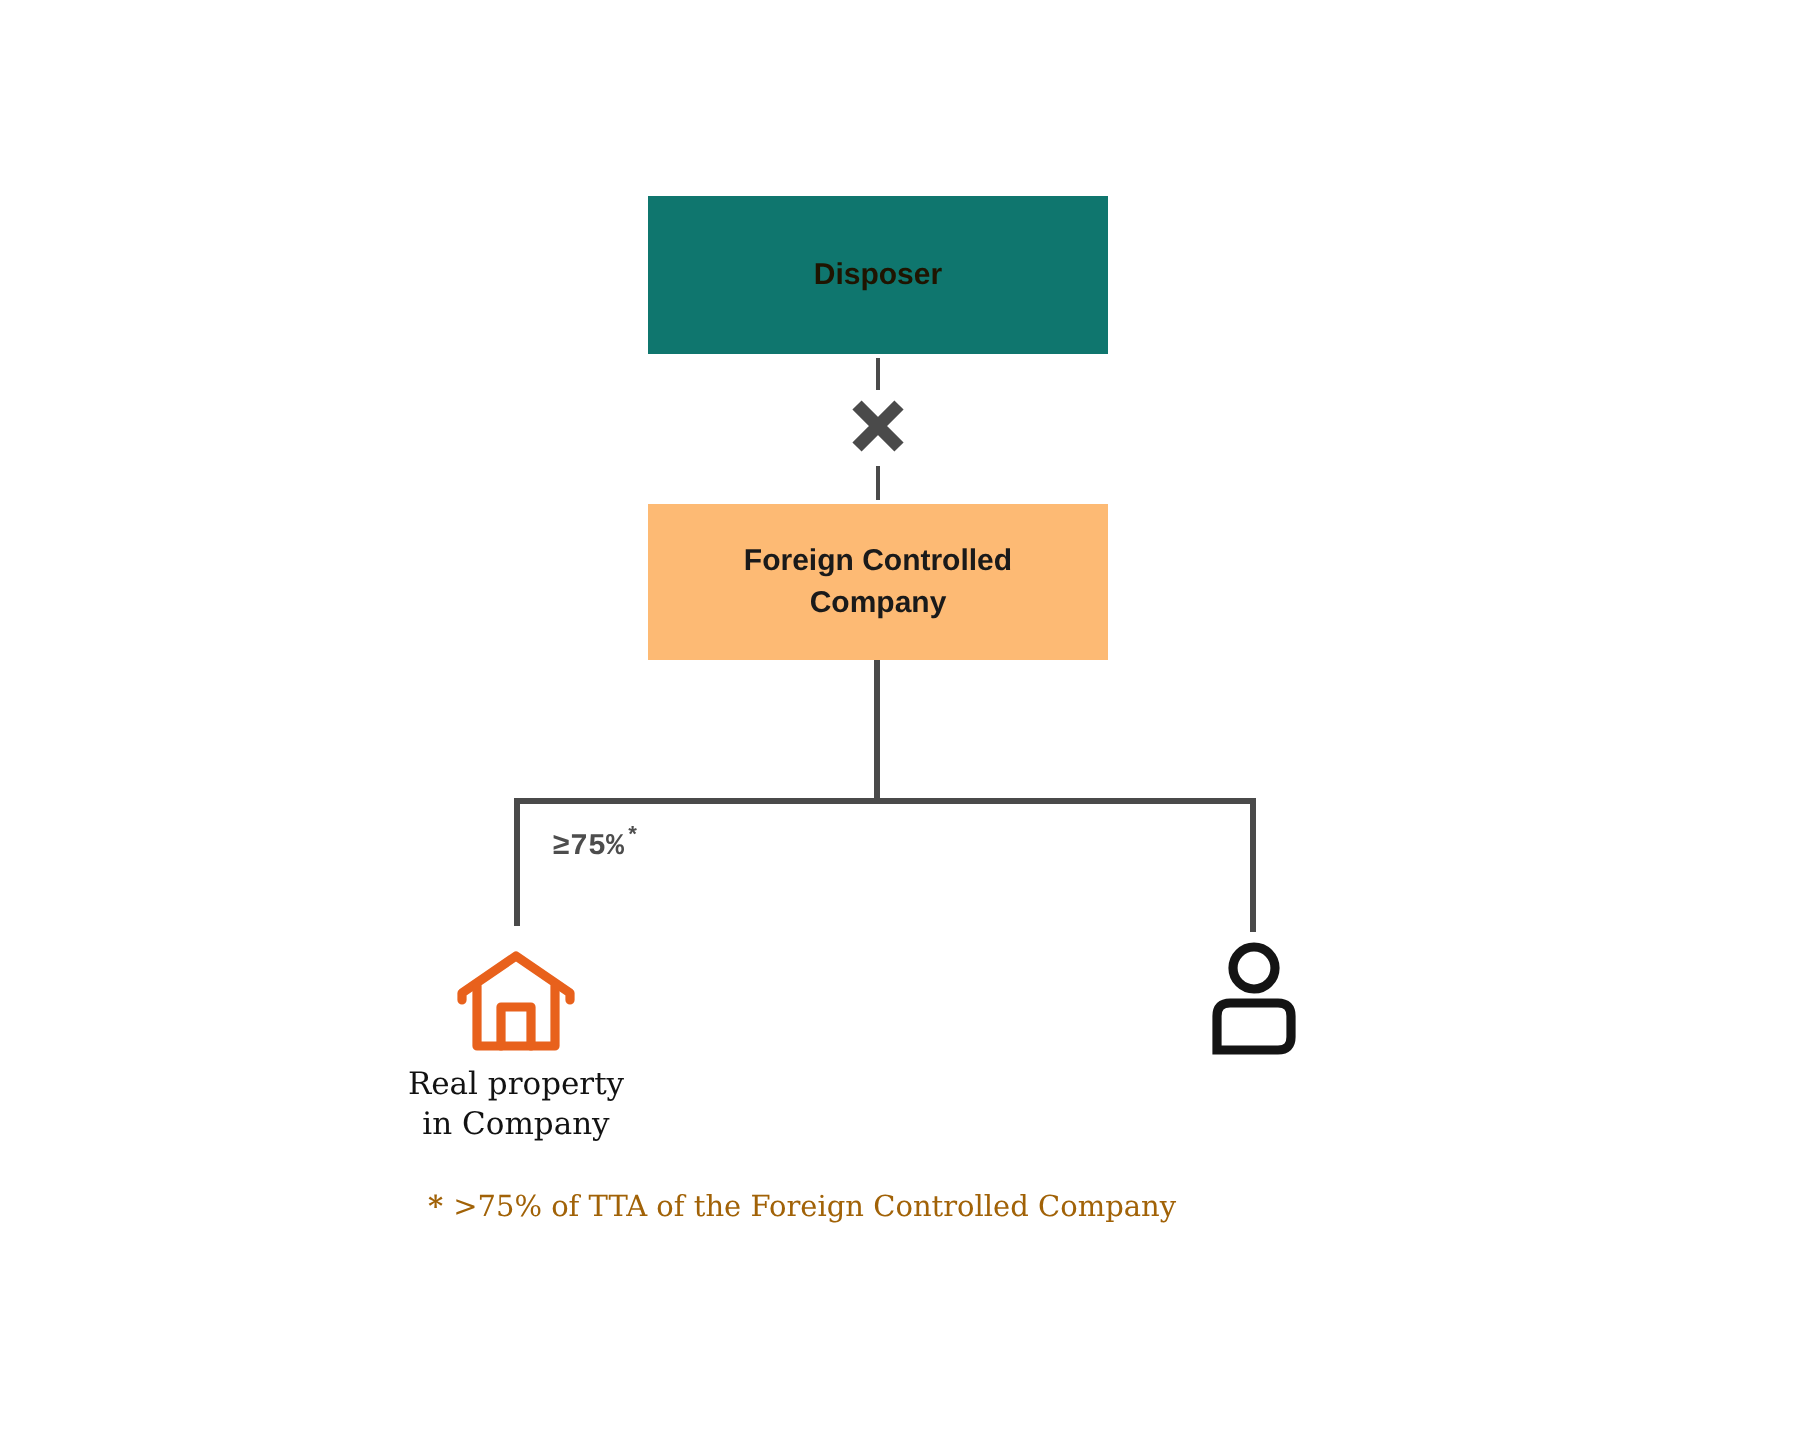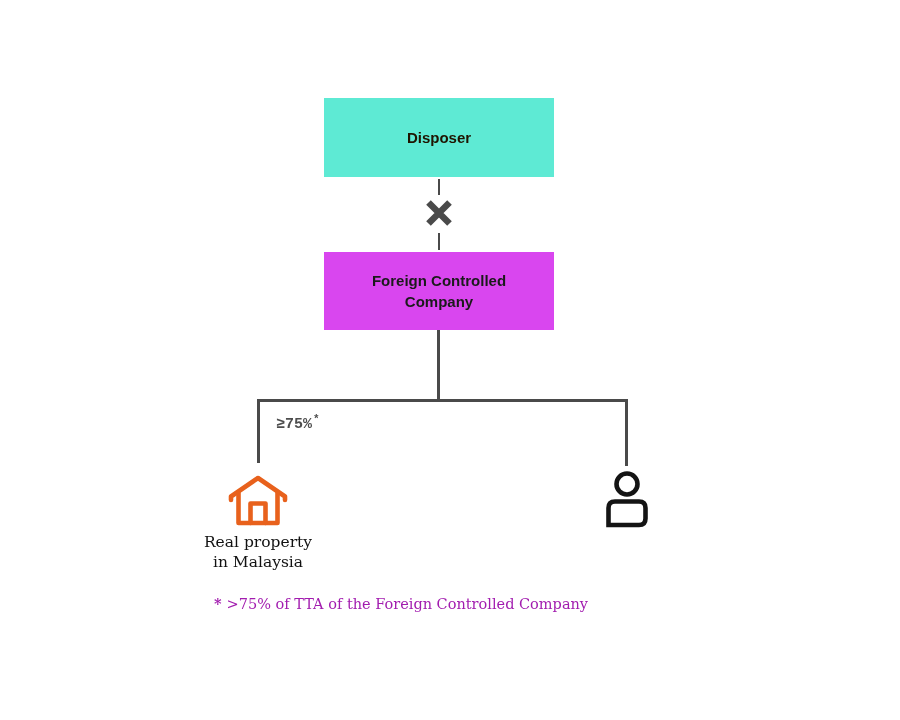--- a/index.html
+++ b/index.html
@@ -18,27 +18,27 @@
     align-items: center;
     justify-content: center;
     text-align: center;
     font-weight: bold;
     font-size: 15px;
     line-height: 21px;
   }
   .node-disposer {
     left: 324px; top: 98px;
     width: 230px; height: 79px;
-    background: #5eead4;
+    background: #0f766e;
     color: #1F1400;
   }
   .node-fcc {
     left: 324px; top: 252px;
     width: 230px; height: 78px;
-    background: #d946ef;
+    background: #fdba74;
     color: #1A1A1A;
     padding: 0 28px;
     box-sizing: border-box;
   }
   .line {
     position: absolute;
     background: #4A4A4A;
   }
   .dash-seg-1 { left: 438px; top: 179px; width: 2px; height: 16px; }
   .dash-seg-2 { left: 438px; top: 233px; width: 2px; height: 17px; }
@@ -73,21 +73,21 @@
     color: #121212;
     white-space: pre-line;
   }
   .caption-left  { left: 178px; }
   .caption-right { left: 547px; }
   .footnote {
     position: absolute;
     left: 214px; top: 595px;
     font-family: "DejaVu Serif", serif;
     font-size: 14.5px;
-    color: #a21caf;
+    color: #a16207;
   }
   .footnote .marker {
     font-weight: bold;
     margin-right: 5px;
   }
 </style>
 </head>
 <body>
 
 <div class="canvas">
@@ -116,21 +116,21 @@
   </div>
 
   <svg class="leaf-icon house-icon" width="64" height="54" viewBox="0 0 64 54">
     <g stroke="#E8611C" stroke-width="4.6" fill="none" stroke-linejoin="round" stroke-linecap="round">
       <path d="M5 26 L5 22.5 L32 4 L59 22.5 L59 26"></path>
       <path d="M12.5 19 L12.5 49 L51.5 49 L51.5 19"></path>
       <path d="M24.5 49 L24.5 29.5 L39.5 29.5 L39.5 49"></path>
     </g>
   </svg>
   <div class="caption caption-left">Real property
-in Malaysia</div>
+in Company</div>
 
   <svg class="leaf-icon person-icon" width="46" height="60" viewBox="0 0 46 60">
     <g stroke="#141414" stroke-width="4.6" fill="none">
       <circle cx="23" cy="14" r="10.5"></circle>
       <path d="M4.5 55 L4.5 38 Q4.5 31.5 11 31.5 L35 31.5 Q41.5 31.5 41.5 38 L41.5 48.5 Q41.5 55 35 55 Z"></path>
     </g>
   </svg>
 
   <div class="footnote">
     <span class="marker">*</span><span>&gt;75% of TTA of the Foreign Controlled Company</span>

